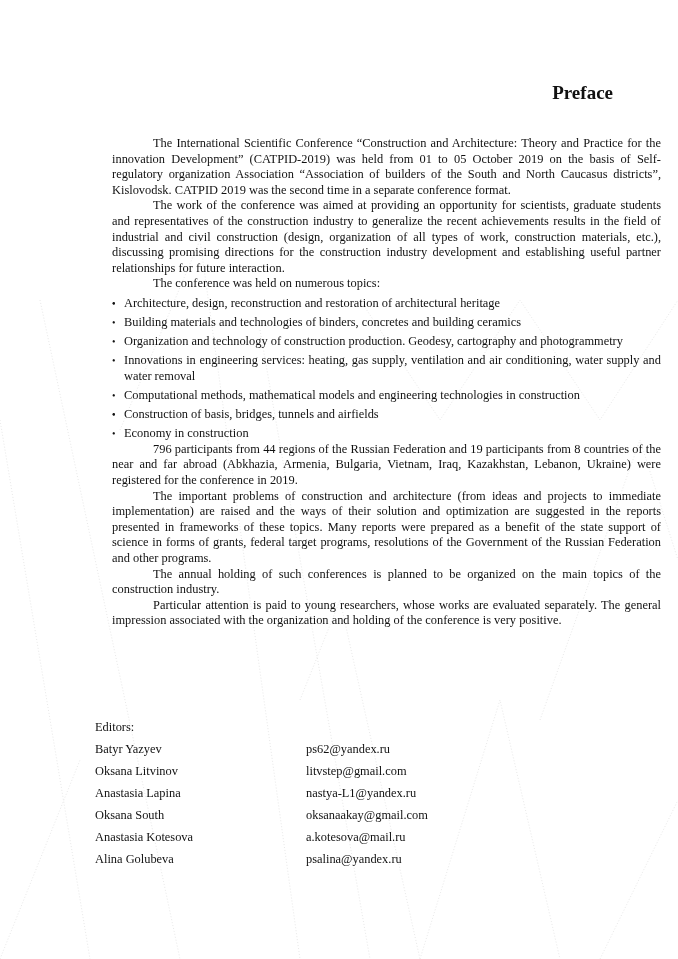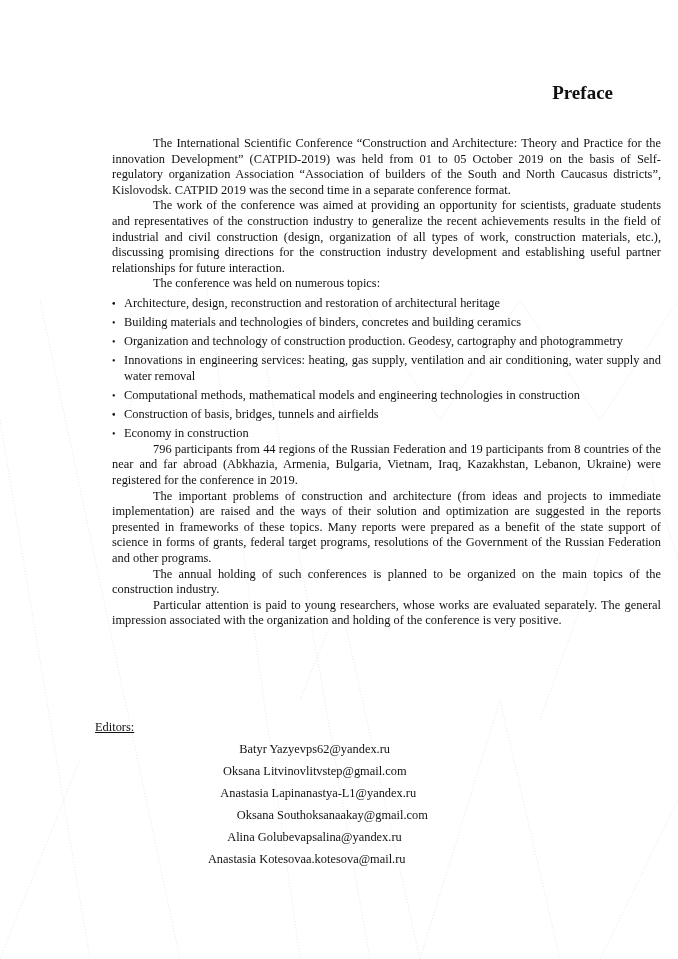--- a/index.html
+++ b/index.html
@@ -12,22 +12,22 @@
   .title {
     position: absolute; left: 0; width: 549px; top: 81px; text-align: right;
     font-weight: bold; font-size: 19px; line-height: 24px;
   }
   .body { position: absolute; top: 136px; left: 0; width: 549px; font-size: 12.4px; line-height: 15.6px; margin-left: 48px; }
   .para { text-align: justify; text-indent: 41px; margin: 0; }
   .topics { list-style: none; margin: 2px 0 0 0; padding: 0; }
   .topics li { position: relative; padding-left: 12px; margin: 0 0 3.6px 0; text-align: justify; }
   .topics li .bullet { position: absolute; left: 0; top: 0; font-size: 10px; }
   .editors { position: absolute; top: 716px; left: 31px; font-size: 12.4px; }
-  .editors .hdr { height: 22px; line-height: 22px; text-decoration: underline; }
-  .ed-row { display: flex; height: 22px; line-height: 22px; text-align: right; }
+  .editors .hdr { height: 22px; line-height: 22px; }
+  .ed-row { display: flex; height: 22px; line-height: 22px; }
   .ed-name { width: 211px; }
 </style>
 </head>
 <body>
 
 <svg class="watermark" viewBox="0 0 678 959" xmlns="http://www.w3.org/2000/svg">
   <g fill="none" stroke="#e9e9e9" stroke-width="1" stroke-dasharray="1 2">
     <path d="M0 420 L90 959 M40 300 L180 959 M120 430 L200 240 L300 959 M260 330 L370 959 M300 700 L340 600 L420 959"></path>
     <path d="M360 300 L440 420 L520 300 L600 420 L678 300"></path>
     <path d="M420 959 L500 700 L560 959 M540 720 L640 440 L678 560"></path>
@@ -73,21 +73,21 @@
     </div>
     <div class="ed-row">
       <span class="ed-name">Anastasia Lapina</span>
       <span class="ed-email">nastya-L1@yandex.ru</span>
     </div>
     <div class="ed-row">
       <span class="ed-name">Oksana South</span>
       <span class="ed-email">oksanaakay@gmail.com</span>
     </div>
     <div class="ed-row">
+      <span class="ed-name">Anastasia Kotesova</span>
+      <span class="ed-email">a.kotesova@mail.ru</span>
+    </div>
+    <div class="ed-row">
       <span class="ed-name">Alina Golubeva</span>
       <span class="ed-email">psalina@yandex.ru</span>
-    </div>
-    <div class="ed-row">
-      <span class="ed-name">Anastasia Kotesova</span>
-      <span class="ed-email">a.kotesova@mail.ru</span>
     </div>
   </div>
 </div>
 
 </body></html>

